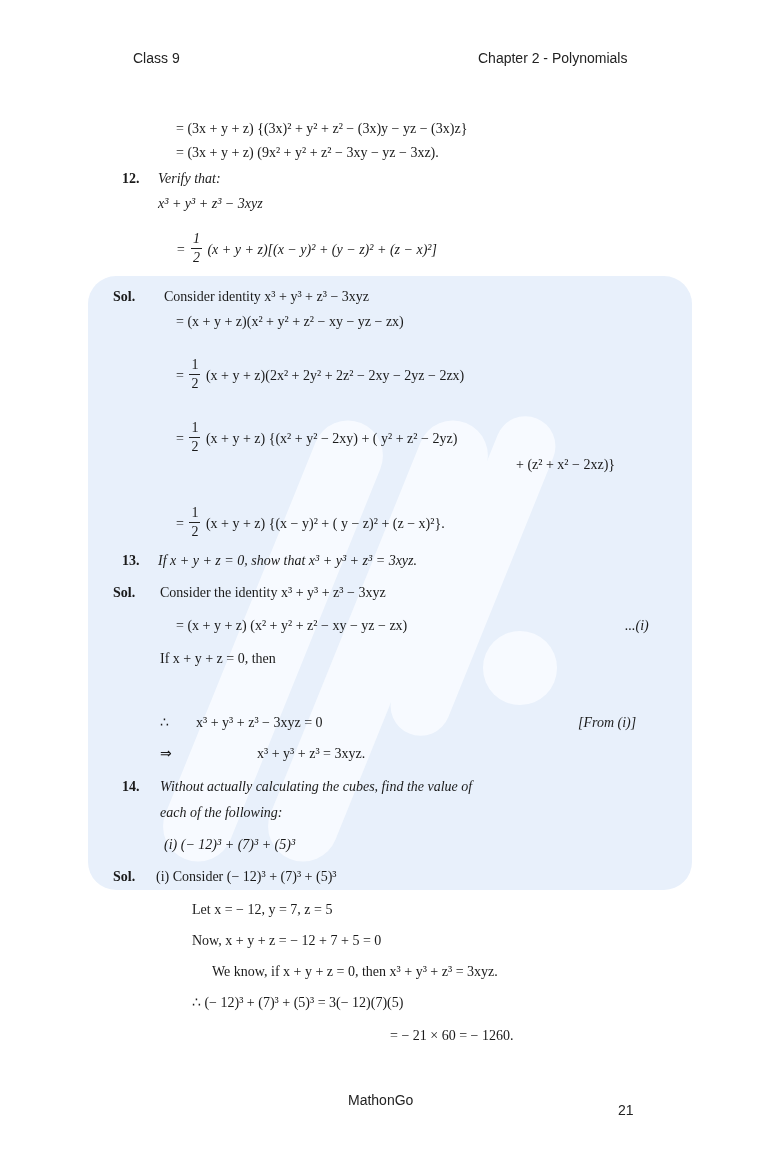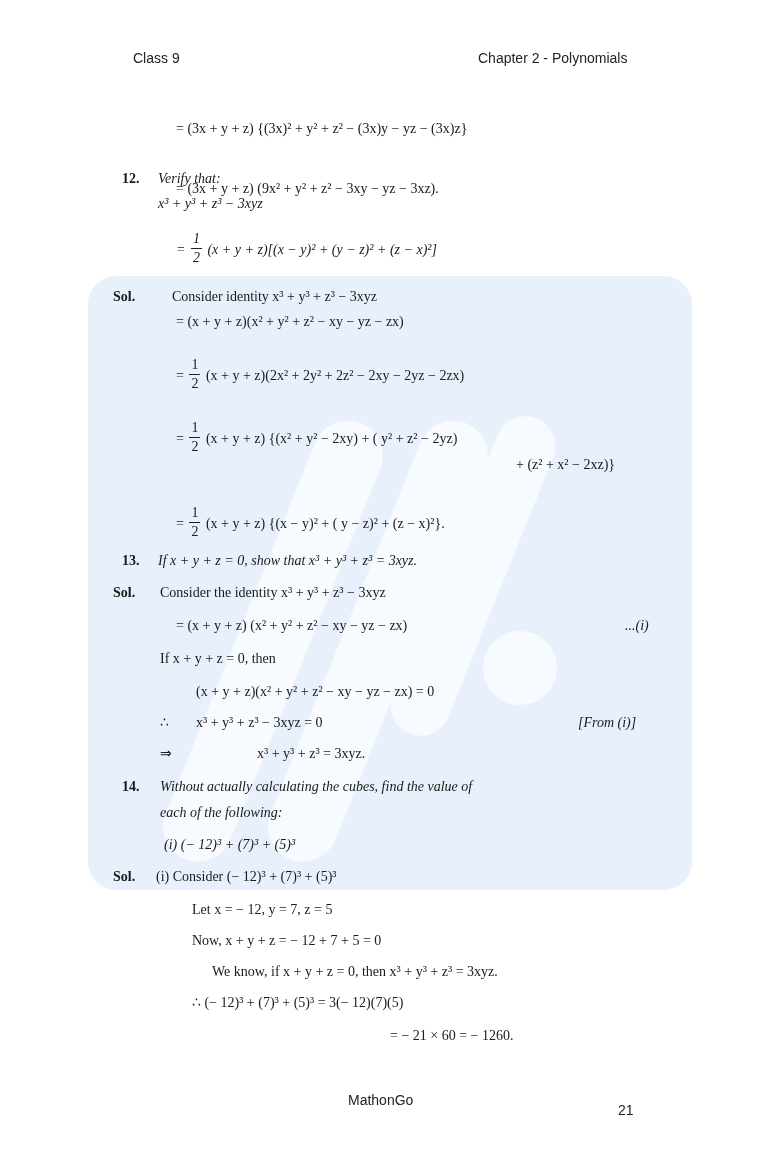--- a/index.html
+++ b/index.html
@@ -17,40 +17,40 @@
 </style>
 </head>
 <body>
 
 <div class="page">
 
   <div class="hdr" style="left:133px;top:50px;">Class 9</div>
   <div class="hdr" style="left:478px;top:50px;">Chapter 2 - Polynomials</div>
 
   <div class="line" style="left:176px;top:118px;">= (3x + y + z) {(3x)² + y² + z² − (3x)y − yz − (3x)z}</div>
-  <div class="line" style="left:176px;top:142px;margin-top:36px;">= (3x + y + z) (9x² + y² + z² − 3xy − yz − 3xz).</div>
+  <div class="line" style="left:176px;top:142px;">= (3x + y + z) (9x² + y² + z² − 3xy − yz − 3xz).</div>
 
   <div class="line b" style="left:122px;top:168px;">12.</div>
   <div class="line it" style="left:158px;top:168px;">Verify that:</div>
   <div class="line it" style="left:158px;top:193px;">x³ + y³ + z³ − 3xyz</div>
   <div class="line it" style="left:176px;top:232px;">
     <span>=</span>
     <span class="frac"><span class="num">1</span><span class="den">2</span></span>
     <span>(x + y + z)[(x − y)² + (y − z)² + (z − x)²]</span>
   </div>
 
   <div class="panel">
     <div class="wm" style="left:150px;top:130px;width:70px;height:470px;transform:rotate(22deg);"></div>
     <div class="wm" style="left:255px;top:130px;width:70px;height:470px;transform:rotate(22deg);"></div>
     <div class="wm" style="left:355px;top:130px;width:60px;height:340px;transform:rotate(22deg);"></div>
     <div class="wm" style="left:395px;top:355px;width:74px;height:74px;border-radius:50%;"></div>
   </div>
 
   <div class="line b" style="left:113px;top:286px;">Sol.</div>
-  <div class="line" style="left:172px;top:286px;">Consider identity x³ + y³ + z³ − 3xyz</div>
+  <div class="line" style="left:164px;top:286px;">Consider identity x³ + y³ + z³ − 3xyz</div>
   <div class="line" style="left:176px;top:311px;">= (x + y + z)(x² + y² + z² − xy − yz − zx)</div>
   <div class="line" style="left:176px;top:358px;">
     <span>=</span>
     <span class="frac"><span class="num">1</span><span class="den">2</span></span>
     <span>(x + y + z)(2x² + 2y² + 2z² − 2xy − 2yz − 2zx)</span>
   </div>
   <div class="line" style="left:176px;top:421px;">
     <span>=</span>
     <span class="frac"><span class="num">1</span><span class="den">2</span></span>
     <span>(x + y + z) {(x² + y² − 2xy) + ( y² + z² − 2yz)</span>
@@ -63,21 +63,20 @@
   </div>
 
   <div class="line b" style="left:122px;top:550px;">13.</div>
   <div class="line it" style="left:158px;top:550px;">If x + y + z = 0, show that x³ + y³ + z³ = 3xyz.</div>
 
   <div class="line b" style="left:113px;top:582px;">Sol.</div>
   <div class="line" style="left:160px;top:582px;">Consider the identity x³ + y³ + z³ − 3xyz</div>
   <div class="line" style="left:176px;top:615px;">= (x + y + z) (x² + y² + z² − xy − yz − zx)</div>
   <div class="line it" style="left:625px;top:615px;">...(i)</div>
   <div class="line" style="left:160px;top:648px;">If x + y + z = 0, then</div>
-  <div class="line" style="left:196px;top:681px;">(x + y + z)(x² + y² + z² − xy − yz − zx) = 0</div>
   <div class="line" style="left:160px;top:712px;">∴</div>
   <div class="line" style="left:196px;top:712px;">x³ + y³ + z³ − 3xyz = 0</div>
   <div class="line" style="left:578px;top:712px;font-style:italic;">[From (i)]</div>
   <div class="line" style="left:160px;top:743px;">⇒</div>
   <div class="line" style="left:257px;top:743px;">x³ + y³ + z³ = 3xyz.</div>
 
   <div class="line b" style="left:122px;top:776px;">14.</div>
   <div class="line it" style="left:160px;top:776px;">Without actually calculating the cubes, find the value of</div>
   <div class="line it" style="left:160px;top:802px;">each of the following:</div>
   <div class="line it" style="left:164px;top:834px;">(i) (− 12)³ + (7)³ + (5)³</div>

